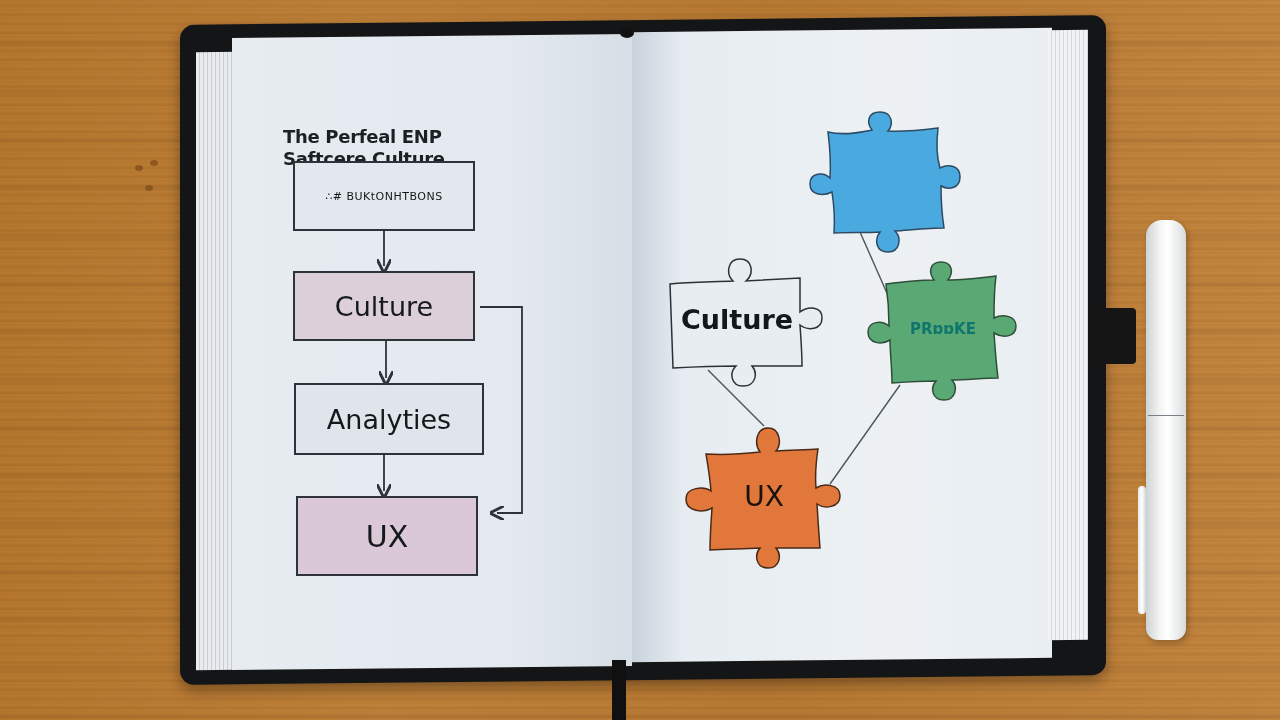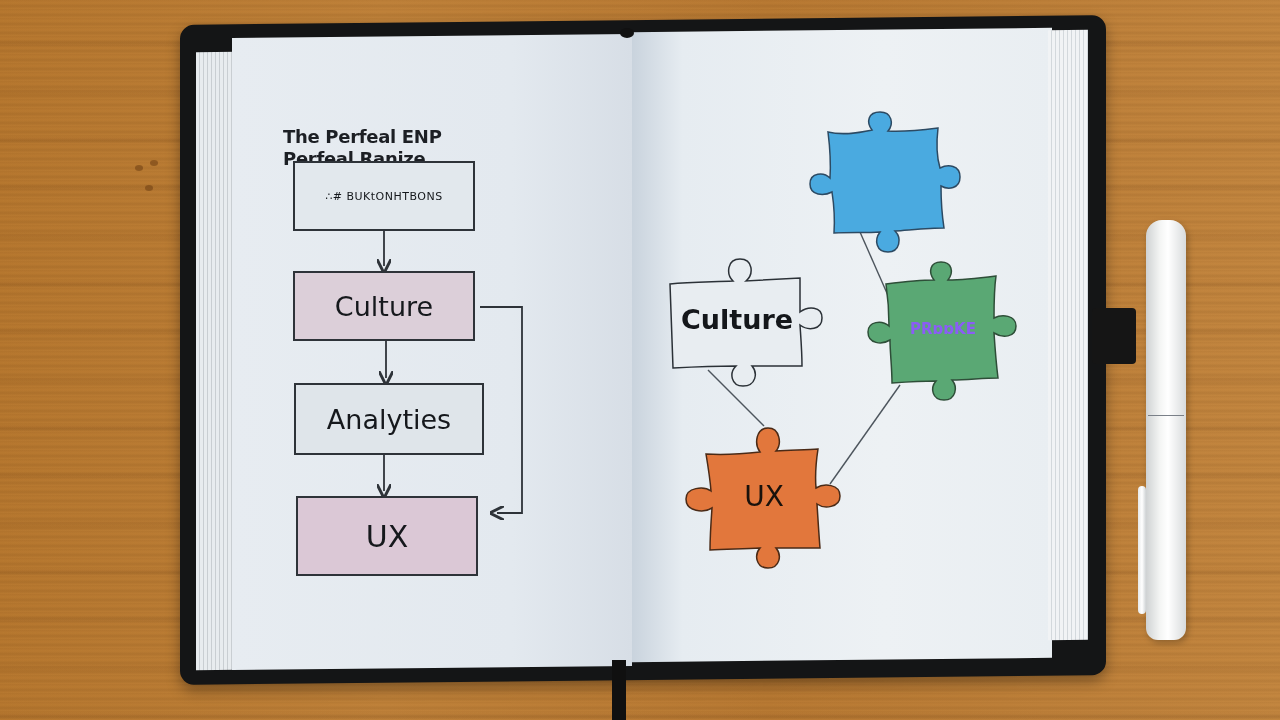--- a/index.html
+++ b/index.html
@@ -66,21 +66,21 @@
     .flow-box.culture { left: 293px; top: 271px; width: 182px; height: 70px; background: #dccfd9; font-size: 27px; }
     .flow-box.analytics { left: 294px; top: 383px; width: 190px; height: 72px; background: #dfe5ea; font-size: 27px; }
     .flow-box.ux { left: 296px; top: 496px; width: 182px; height: 80px; background: #dbc8d6; font-size: 30px; }
 
     svg.overlay { position: absolute; left: 0; top: 0; width: 1280px; height: 720px; pointer-events: none; }
 
     .piece-label {
       position: absolute; font-family: "DejaVu Sans", sans-serif; color: #14171b; text-align: center;
     }
     .piece-label.culture { left: 672px; top: 304px; width: 130px; font-size: 27px; font-weight: bold; }
-    .piece-label.pr { left: 888px; top: 320px; width: 110px; font-size: 15px; font-weight: bold; color: #8b5cf6; }
+    .piece-label.pr { left: 888px; top: 320px; width: 110px; font-size: 15px; font-weight: bold; color: #0f766e; }
     .piece-label.ux { left: 704px; top: 480px; width: 120px; font-size: 28px; color: #1a120c; }
 
     .pen {
       position: absolute; left: 1146px; top: 220px; width: 40px; height: 420px;
       border-radius: 16px 16px 12px 12px;
       background: linear-gradient(90deg, #cfd2d3 0%, #f4f5f4 35%, #ffffff 55%, #d8dbdc 100%);
       box-shadow: 2px 3px 6px rgba(0,0,0,0.25);
     }
     .pen-seam { position: absolute; left: 1148px; top: 415px; width: 36px; height: 1px; background: #7a8088; }
     .pen-clip {
@@ -101,21 +101,21 @@
 <div class="page-stack-left"></div>
 <div class="page-left"></div>
 <div class="page-right"></div>
 <div class="page-stack-right"></div>
 <div class="spine-bead"></div>
 <div class="bookmark-ribbon"></div>
 <div class="pen-loop"></div>
 
 <div class="page-title">
   <div>The Perfeal ENP</div>
-  <div>Perfeal Ranize</div>
+  <div>Saftcere Culture</div>
 </div>
 
 <div class="flow-box header">
   <span>∴# BUKtONHTBONS</span>
 </div>
 <div class="flow-box culture">
   <span>Culture</span>
 </div>
 <div class="flow-box analytics">
   <span>Analyties</span>

